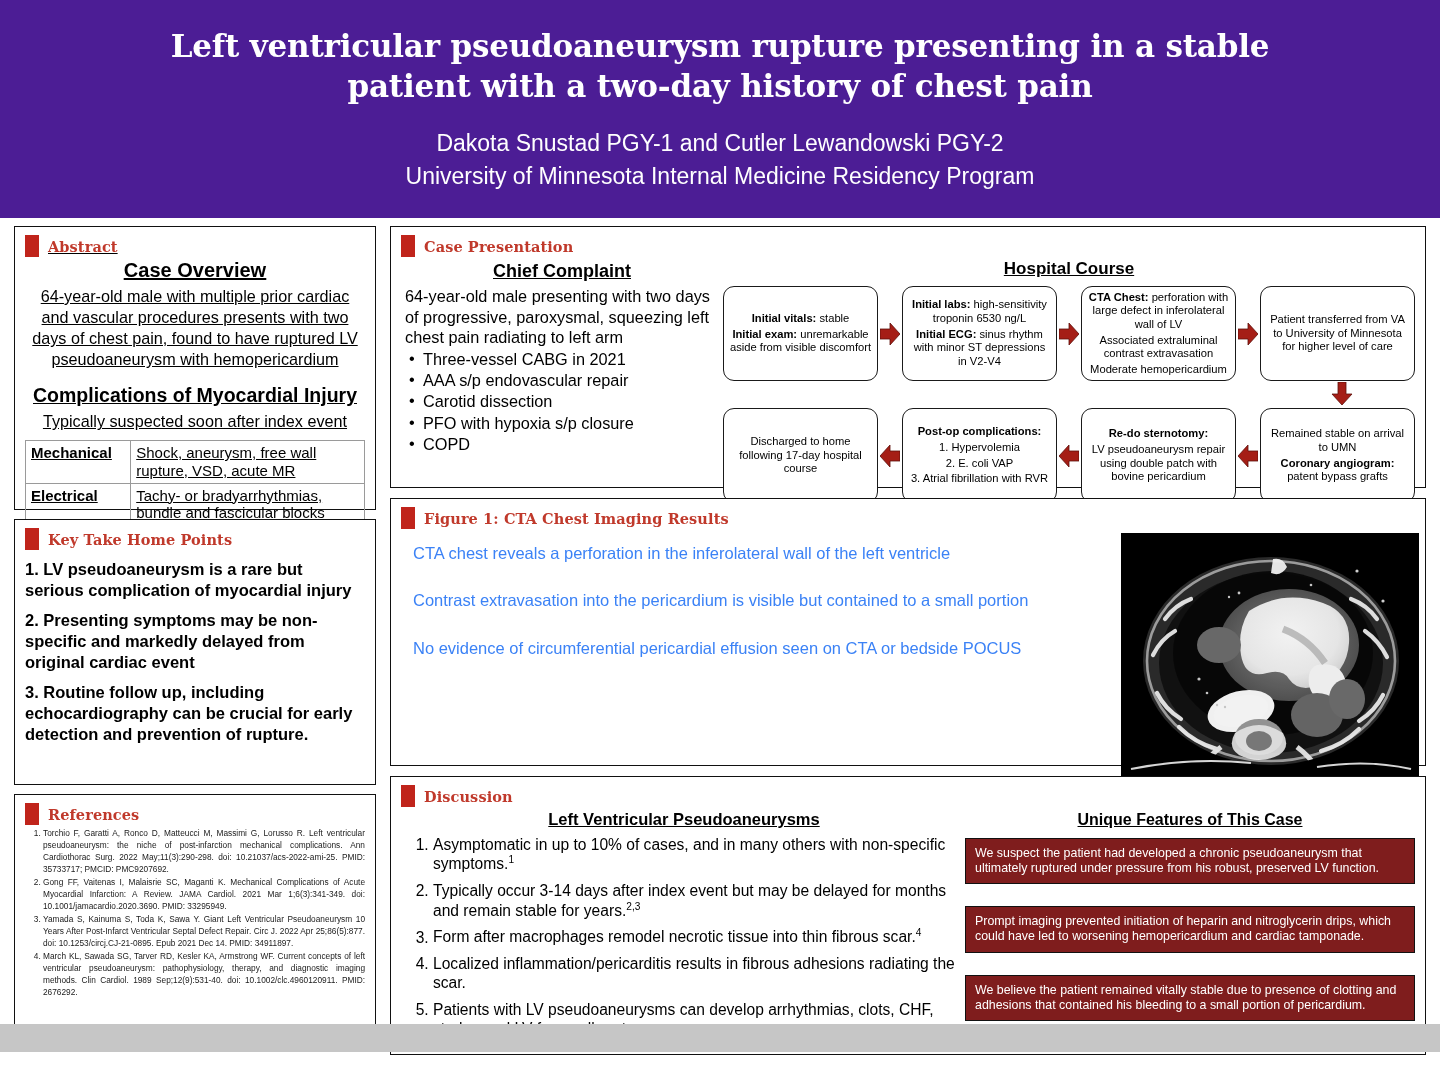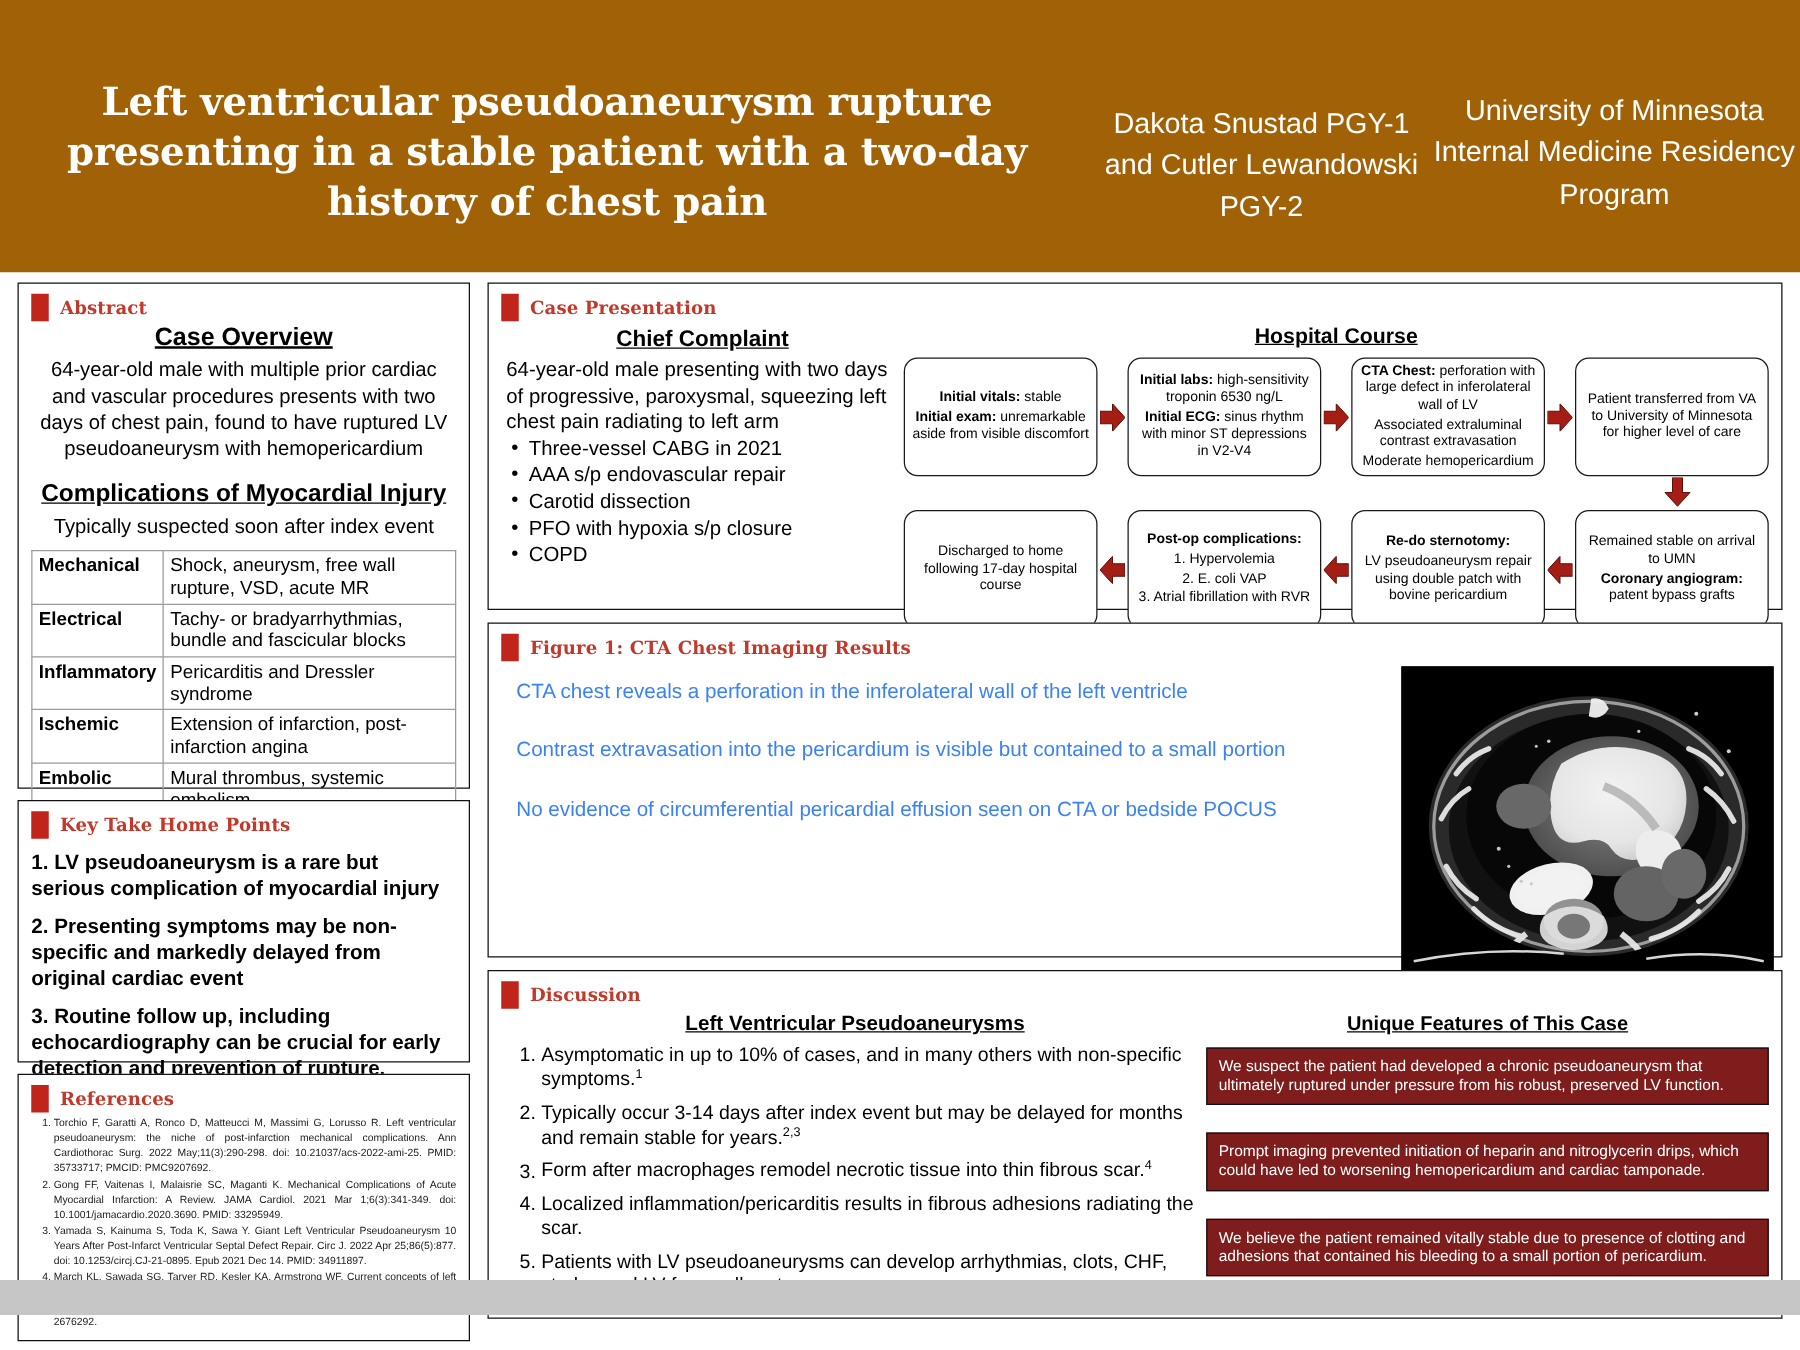--- a/index.html
+++ b/index.html
@@ -6,23 +6,23 @@
   html, body {
     width: 1440px; height: 1080px;
     background: #ffffff;
     font-family: "Liberation Sans", sans-serif;
     overflow: hidden;
   }
 
   
   .poster-header {
     width: 1440px; height: 218px;
-    background: #a16207;
+    background: #4c1d95;
     color: #ffffff;
-    display: flex; flex-direction: row;
+    display: flex; flex-direction: column;
     align-items: center; justify-content: flex-start;
     padding-top: 26px;
   }
   .poster-title {
     font-family: "DejaVu Serif", serif;
     font-weight: bold;
     font-size: 31px;
     line-height: 1.30;
     text-align: center;
     max-width: 1180px;
@@ -231,21 +231,21 @@
 <div class="poster-header">
   <div class="poster-title">Left ventricular pseudoaneurysm rupture presenting in a stable patient with a two-day history of chest pain</div>
   <div class="poster-authors">Dakota Snustad PGY-1 and Cutler Lewandowski PGY-2</div>
   <div class="poster-affil">University of Minnesota Internal Medicine Residency Program</div>
 </div>
 
 <div class="poster-body">
 
   <div class="col-left">
 
-    <div class="panel" style="height:405px;">
+    <div class="panel" style="height:284px;text-decoration:underline;">
       <div class="panel-head">
         <div class="head-swatch"></div>
         <div class="head-text">Abstract</div>
       </div>
       <div class="ctr-head">Case Overview</div>
       <div class="body-ctr">64-year-old male with multiple prior cardiac and vascular procedures presents with two days of chest pain, found to have ruptured LV pseudoaneurysm with hemopericardium</div>
       <div class="ctr-head big" style="margin-top:14px;">Complications of Myocardial Injury</div>
       <div class="body-ctr">Typically suspected soon after index event</div>
       <table class="cx">
           <tbody id="cx-body">
@@ -266,21 +266,21 @@
               <td>Extension of infarction, post-infarction angina</td>
             </tr>
             <tr>
               <td class="k">Embolic</td>
               <td>Mural thrombus, systemic embolism</td>
             </tr>
           </tbody>
         </table>
     </div>
 
-    <div class="panel" style="margin-top:9px; height:210px;">
+    <div class="panel" style="margin-top:9px; height:266px;">
       <div class="panel-head">
         <div class="head-swatch"></div>
         <div class="head-text">Key Take Home Points</div>
       </div>
       <div id="kp-list">
           <div class="kp">1. LV pseudoaneurysm is a rare but serious complication of myocardial injury</div>
           <div class="kp">2. Presenting symptoms may be non-specific and markedly delayed from original cardiac event</div>
           <div class="kp">3. Routine follow up, including echocardiography can be crucial for early detection and prevention of rupture.</div>
         </div>
     </div>

